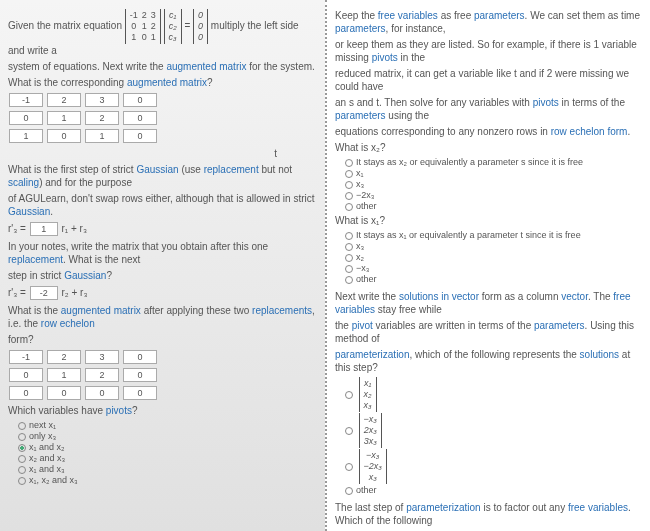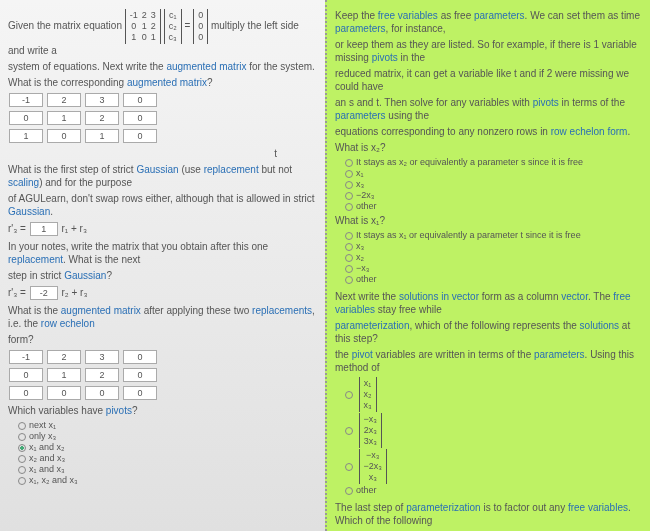--- a/index.html
+++ b/index.html
@@ -8,33 +8,33 @@
     font-size: 10px;
     color: #555;
     background: #e8e8e8;
     width: 650px;
     height: 531px;
     overflow: hidden;
     display: flex;
   }
   .col { padding: 6px 8px; }
   .left { width: 50%; background: linear-gradient(180deg,#f5f5f5,#e0e0e0); }
-  .right { width: 50%; background: #bef264; border-left: 2px dotted #999; }
+  .right { width: 50%; background: #ffffff; border-left: 2px dotted #999; }
   .blurry { filter: blur(0.3px); }
   .matrix {
     display: inline-grid;
     border-left: 1px solid #555;
     border-right: 1px solid #555;
     padding: 1px 2px;
     vertical-align: middle;
     font-size: 9px;
   }
   .matrix span { text-align: center; padding: 0 2px; line-height: 11px; }
   .c3 { grid-template-columns: repeat(3,auto); }
-  .c1 { grid-template-columns: auto; }
+  .c1 { grid-template-columns: auto; font-style: italic; }
   .link { color: #2a6fb5; }
   .inputcell {
     display: inline-block;
     min-width: 28px;
     height: 14px;
     border: 1px solid #aaa;
     background: #fff;
     text-align: center;
     font-size: 9px;
     line-height: 12px;
@@ -151,22 +151,22 @@
   <div class="opt"><span class="radio"></span><span>other</span></div>
 
   <p class="row" style="">What is x₁?</p>
   <div class="opt"><span class="radio"></span><span>It stays as x₁ or equivalently a parameter t since it is free</span></div>
   <div class="opt"><span class="radio"></span><span>x₃</span></div>
   <div class="opt"><span class="radio"></span><span>x₂</span></div>
   <div class="opt"><span class="radio"></span><span>−x₃</span></div>
   <div class="opt"><span class="radio"></span><span>other</span></div>
 
   <p class="row" style="margin-top:6px"><span>Next write the</span> <span class="link">solutions in vector</span> <span>form as a column</span> <span class="link">vector</span><span>. The</span> <span class="link">free variables</span> <span>stay free while</span></p>
+  <p class="row"><span>the</span> <span class="link">pivot</span> <span>variables are written in terms of the</span> <span class="link">parameters</span><span>. Using this method of</span></p>
   <p class="row"><span class="link">parameterization</span><span>, which of the following represents the</span> <span class="link">solutions</span> <span>at this step?</span></p>
-  <p class="row"><span>the</span> <span class="link">pivot</span> <span>variables are written in terms of the</span> <span class="link">parameters</span><span>. Using this method of</span></p>
 
   <div class="opt"><span class="radio"></span>
     <span class="matrix c1">
         <span>x₁</span>
         <span>x₂</span>
         <span>x₃</span>
       </span>
   </div>
   <div class="opt"><span class="radio"></span>
     <span class="matrix c1">

